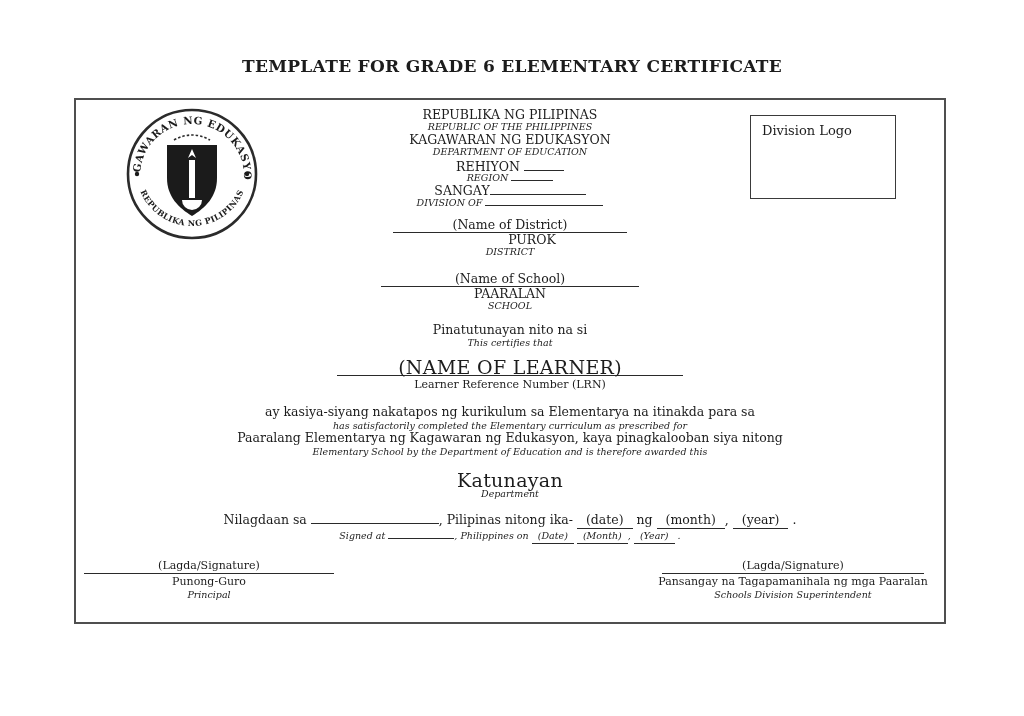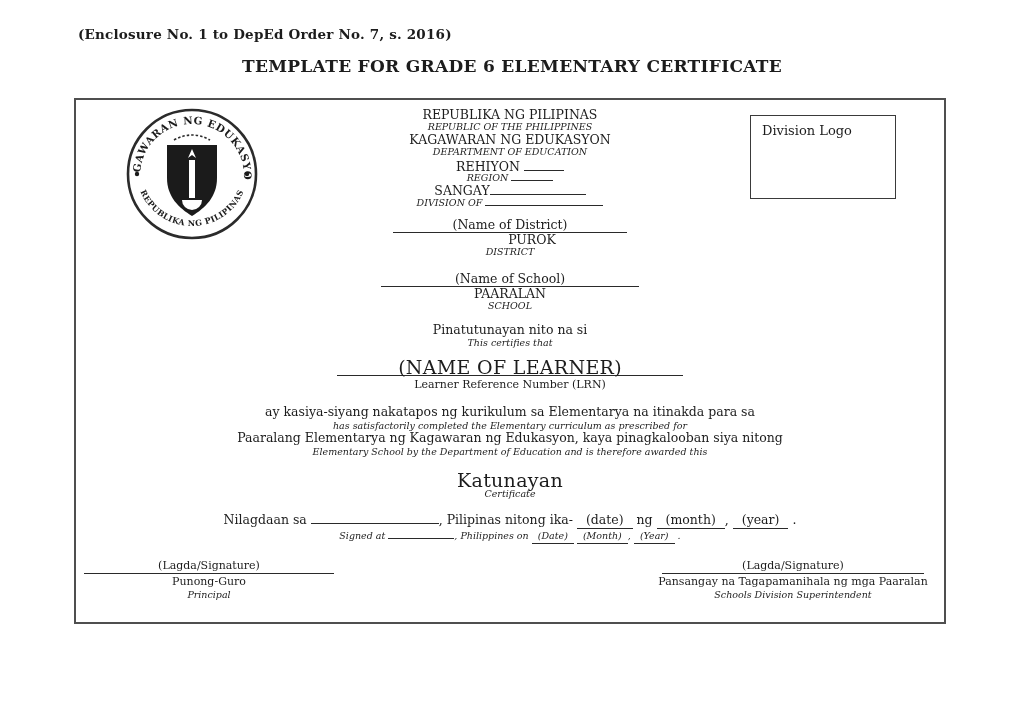--- a/index.html
+++ b/index.html
@@ -47,21 +47,20 @@
   .sig-line{border-bottom:1.4px solid #2a2a2a;font-size:11px;line-height:14px;height:14px;}
   .sig-fil{font-size:11px;line-height:15px;white-space:nowrap;}
   .sig-en{font-size:9.5px;font-style:italic;line-height:12px;}
   .nowrap{white-space:nowrap;}
 </style>
 </head>
 <body>
 
 <div class="page">
 
-  <div class="enclosure">(Enclosure No. 1 to DepEd Order No. 7, s. 2016)</div>
   <div class="doc-title">TEMPLATE FOR GRADE 6 ELEMENTARY CERTIFICATE</div>
 
   <div class="cert">
 
     <svg class="seal" viewBox="0 0 152 140" xmlns="http://www.w3.org/2000/svg">
       <defs>
         <path id="arcTop" d="M 24,72 A 52 52 0 1 1 128,72"></path>
         <path id="arcBot" d="M 20,66 A 56 56 0 0 0 132,66"></path>
       </defs>
       <circle cx="76" cy="70" r="64" fill="#ffffff" stroke="#2b2b2b" stroke-width="2.6"></circle>
@@ -119,21 +118,21 @@
 
     <div class="cgroup" style="top:306px;">
       <div class="ln fil" style="height:13.6px;">ay kasiya-siyang nakatapos ng kurikulum sa Elementarya na itinakda para sa</div>
       <div class="ln en" style="height:12.8px;">has satisfactorily completed the Elementary curriculum as prescribed for</div>
       <div class="ln fil" style="height:13.6px;">Paaralang Elementarya ng Kagawaran ng Edukasyon, kaya pinagkalooban siya nitong</div>
       <div class="ln en" style="height:12.8px;">Elementary School by the Department of Education and is therefore awarded this</div>
     </div>
 
     <div class="cgroup" style="top:374px;">
       <div class="ln big" style="height:14px;">Katunayan</div>
-      <div class="ln en">Certificate</div>
+      <div class="ln en">Department</div>
     </div>
 
     <div class="cgroup nowrap" style="top:411px;">
       <div class="fil" style="line-height:17px;">
         <span>Nilagdaan sa</span>
         <span class="blank" style="width:128px;"></span><span>, Pilipinas nitong ika-</span>
         <span class="cell">(date)</span>
         <span>ng</span>
         <span class="cell">(month)</span><span>,</span>
         <span class="cell">(year)</span>

